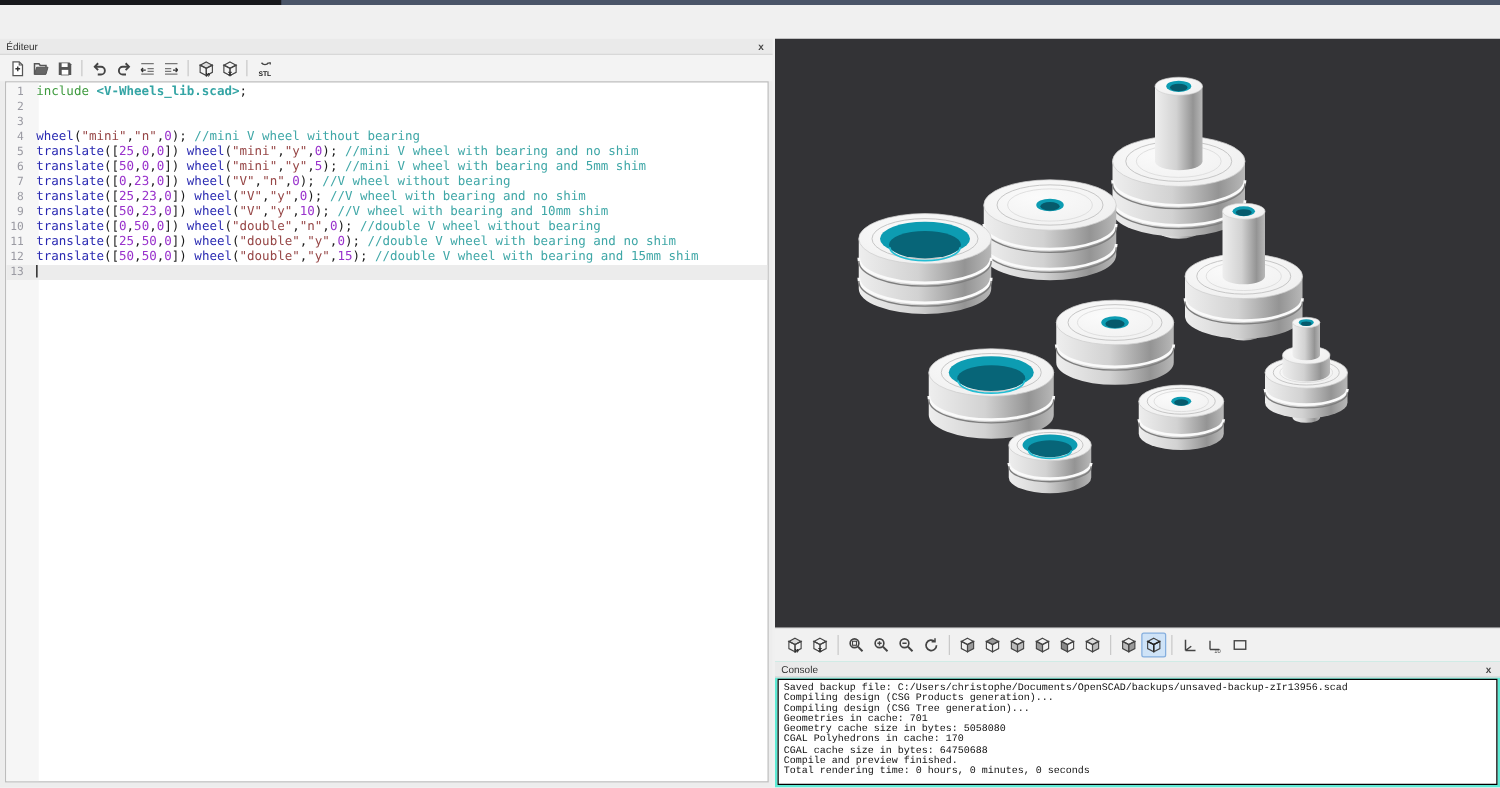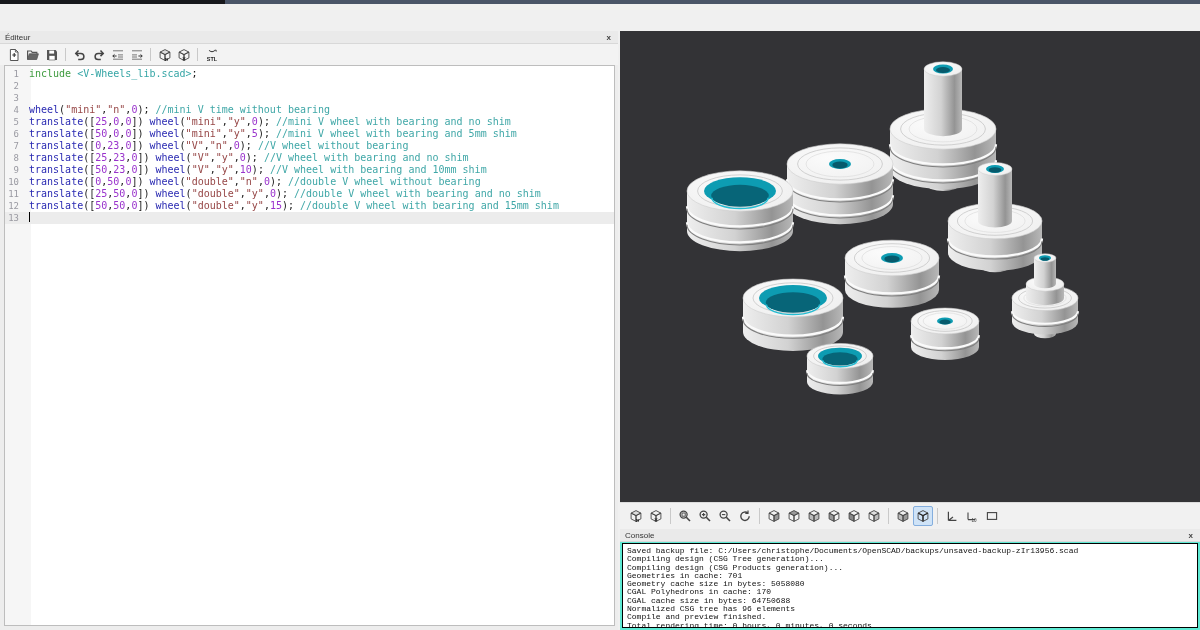--- a/index.html
+++ b/index.html
@@ -29,21 +29,21 @@
   .icon-wrap { display:inline-flex; }
 
   .code-area { flex:1; margin:0 3px 4px 4px; background:#fff; border:1px solid #bdbdbd; overflow:hidden; position:relative;
                font-family:"DejaVu Sans Mono", monospace; font-size:10px; line-height:12px; padding-top:2px; }
   .code-area::before { content:""; position:absolute; left:0; top:0; bottom:0; width:26px; background:#f6f6f6; }
   .code-row { display:flex; height:12px; white-space:pre; position:relative; }
   .code-row.current { background:#ececec; }
   .gutter-num { width:20px; flex:none; text-align:right; padding-right:6px; color:#9a9aa2; font-size:9px; position:relative; }
   .code-text { flex:1; padding-left:4px; color:var(--syn-p); }
   .tok-f { color:var(--syn-f); } .tok-p { color:var(--syn-p); } .tok-s { color:var(--syn-s); }
-  .tok-n { color:var(--syn-n); } .tok-c { color:var(--syn-c); } .tok-i { color:var(--syn-i); } .tok-t { color:var(--syn-t); }
+  .tok-n { color:var(--syn-n); } .tok-c { color:var(--syn-c); } .tok-i { color:var(--syn-i); } .tok-t { color:var(--syn-t);font-weight:bold; }
   .caret { display:inline-block; width:1px; height:10px; background:#000; vertical-align:-1px; }
 
   
   .right-col { width:582px; padding-left:2px; display:flex; flex-direction:column; min-height:0; }
   .viewport { height:471px; background:var(--vp-bg); position:relative; flex:none; }
   .viewport svg { position:absolute; inset:0; }
 
   .viewport-toolbar { height:27px; background:#f1f1f1; border-top:1px solid #dcdcdc; display:flex; align-items:center; padding-left:6px; flex:none; }
   .viewport-toolbar .tool { width:20px; height:20px; }
   .viewport-toolbar .tool-sep { height:16px; }
@@ -161,21 +161,21 @@
                 <path d="M9.8 2.2h1.4v1.4" fill="none" stroke="#444" stroke-width="1"></path>
                 <text x="1.8" y="12.6" font-size="5.4" font-weight="bold" fill="#222">STL</text>
               </svg>
             </span>
           </span>
         </div>
       <div class="code-area" id="code-area">
           <div class="code-row"><span class="gutter-num">1</span><span class="code-text"><span class="tok-i">include </span><span class="tok-t">&lt;V-Wheels_lib.scad&gt;</span><span class="tok-p">;</span></span></div>
           <div class="code-row"><span class="gutter-num">2</span><span class="code-text"></span></div>
           <div class="code-row"><span class="gutter-num">3</span><span class="code-text"></span></div>
-          <div class="code-row"><span class="gutter-num">4</span><span class="code-text"><span class="tok-f">wheel</span><span class="tok-p">(</span><span class="tok-s">"mini"</span><span class="tok-p">,</span><span class="tok-s">"n"</span><span class="tok-p">,</span><span class="tok-n">0</span><span class="tok-p">); </span><span class="tok-c">//mini V time without bearing</span></span></div>
+          <div class="code-row"><span class="gutter-num">4</span><span class="code-text"><span class="tok-f">wheel</span><span class="tok-p">(</span><span class="tok-s">"mini"</span><span class="tok-p">,</span><span class="tok-s">"n"</span><span class="tok-p">,</span><span class="tok-n">0</span><span class="tok-p">); </span><span class="tok-c">//mini V wheel without bearing</span></span></div>
           <div class="code-row"><span class="gutter-num">5</span><span class="code-text"><span class="tok-f">translate</span><span class="tok-p">([</span><span class="tok-n">25</span><span class="tok-p">,</span><span class="tok-n">0</span><span class="tok-p">,</span><span class="tok-n">0</span><span class="tok-p">]) </span><span class="tok-f">wheel</span><span class="tok-p">(</span><span class="tok-s">"mini"</span><span class="tok-p">,</span><span class="tok-s">"y"</span><span class="tok-p">,</span><span class="tok-n">0</span><span class="tok-p">); </span><span class="tok-c">//mini V wheel with bearing and no shim</span></span></div>
           <div class="code-row"><span class="gutter-num">6</span><span class="code-text"><span class="tok-f">translate</span><span class="tok-p">([</span><span class="tok-n">50</span><span class="tok-p">,</span><span class="tok-n">0</span><span class="tok-p">,</span><span class="tok-n">0</span><span class="tok-p">]) </span><span class="tok-f">wheel</span><span class="tok-p">(</span><span class="tok-s">"mini"</span><span class="tok-p">,</span><span class="tok-s">"y"</span><span class="tok-p">,</span><span class="tok-n">5</span><span class="tok-p">); </span><span class="tok-c">//mini V wheel with bearing and 5mm shim</span></span></div>
           <div class="code-row"><span class="gutter-num">7</span><span class="code-text"><span class="tok-f">translate</span><span class="tok-p">([</span><span class="tok-n">0</span><span class="tok-p">,</span><span class="tok-n">23</span><span class="tok-p">,</span><span class="tok-n">0</span><span class="tok-p">]) </span><span class="tok-f">wheel</span><span class="tok-p">(</span><span class="tok-s">"V"</span><span class="tok-p">,</span><span class="tok-s">"n"</span><span class="tok-p">,</span><span class="tok-n">0</span><span class="tok-p">); </span><span class="tok-c">//V wheel without bearing</span></span></div>
           <div class="code-row"><span class="gutter-num">8</span><span class="code-text"><span class="tok-f">translate</span><span class="tok-p">([</span><span class="tok-n">25</span><span class="tok-p">,</span><span class="tok-n">23</span><span class="tok-p">,</span><span class="tok-n">0</span><span class="tok-p">]) </span><span class="tok-f">wheel</span><span class="tok-p">(</span><span class="tok-s">"V"</span><span class="tok-p">,</span><span class="tok-s">"y"</span><span class="tok-p">,</span><span class="tok-n">0</span><span class="tok-p">); </span><span class="tok-c">//V wheel with bearing and no shim</span></span></div>
           <div class="code-row"><span class="gutter-num">9</span><span class="code-text"><span class="tok-f">translate</span><span class="tok-p">([</span><span class="tok-n">50</span><span class="tok-p">,</span><span class="tok-n">23</span><span class="tok-p">,</span><span class="tok-n">0</span><span class="tok-p">]) </span><span class="tok-f">wheel</span><span class="tok-p">(</span><span class="tok-s">"V"</span><span class="tok-p">,</span><span class="tok-s">"y"</span><span class="tok-p">,</span><span class="tok-n">10</span><span class="tok-p">); </span><span class="tok-c">//V wheel with bearing and 10mm shim</span></span></div>
           <div class="code-row"><span class="gutter-num">10</span><span class="code-text"><span class="tok-f">translate</span><span class="tok-p">([</span><span class="tok-n">0</span><span class="tok-p">,</span><span class="tok-n">50</span><span class="tok-p">,</span><span class="tok-n">0</span><span class="tok-p">]) </span><span class="tok-f">wheel</span><span class="tok-p">(</span><span class="tok-s">"double"</span><span class="tok-p">,</span><span class="tok-s">"n"</span><span class="tok-p">,</span><span class="tok-n">0</span><span class="tok-p">); </span><span class="tok-c">//double V wheel without bearing</span></span></div>
           <div class="code-row"><span class="gutter-num">11</span><span class="code-text"><span class="tok-f">translate</span><span class="tok-p">([</span><span class="tok-n">25</span><span class="tok-p">,</span><span class="tok-n">50</span><span class="tok-p">,</span><span class="tok-n">0</span><span class="tok-p">]) </span><span class="tok-f">wheel</span><span class="tok-p">(</span><span class="tok-s">"double"</span><span class="tok-p">,</span><span class="tok-s">"y"</span><span class="tok-p">,</span><span class="tok-n">0</span><span class="tok-p">); </span><span class="tok-c">//double V wheel with bearing and no shim</span></span></div>
           <div class="code-row"><span class="gutter-num">12</span><span class="code-text"><span class="tok-f">translate</span><span class="tok-p">([</span><span class="tok-n">50</span><span class="tok-p">,</span><span class="tok-n">50</span><span class="tok-p">,</span><span class="tok-n">0</span><span class="tok-p">]) </span><span class="tok-f">wheel</span><span class="tok-p">(</span><span class="tok-s">"double"</span><span class="tok-p">,</span><span class="tok-s">"y"</span><span class="tok-p">,</span><span class="tok-n">15</span><span class="tok-p">); </span><span class="tok-c">//double V wheel with bearing and 15mm shim</span></span></div>
           <div class="code-row current"><span class="gutter-num">13</span><span class="code-text"><span class="caret"></span></span></div>
         </div>
@@ -486,27 +486,26 @@
             </span>
           </span>
         </div>
       <div class="console-panel">
         <div class="panel-header">
           <span>Console</span>
           <span class="close-x">x</span>
         </div>
         <div class="console-body" id="console-body">
             <div class="console-line">Saved backup file: C:/Users/christophe/Documents/OpenSCAD/backups/unsaved-backup-zIr13956.scad</div>
+            <div class="console-line">Compiling design (CSG Products generation)...</div>
             <div class="console-line">Compiling design (CSG Tree generation)...</div>
-            <div class="console-line">Compiling design (CSG Products generation)...</div>
             <div class="console-line">Geometries in cache: 701</div>
             <div class="console-line">Geometry cache size in bytes: 5058080</div>
             <div class="console-line">CGAL Polyhedrons in cache: 170</div>
             <div class="console-line">CGAL cache size in bytes: 64750688</div>
-            <div class="console-line">Normalized CSG tree has 96 elements</div>
             <div class="console-line">Compile and preview finished.</div>
             <div class="console-line">Total rendering time: 0 hours, 0 minutes, 0 seconds</div>
           </div>
       </div>
     </div>
 
   </div>
 </div>
 
 </body></html>

